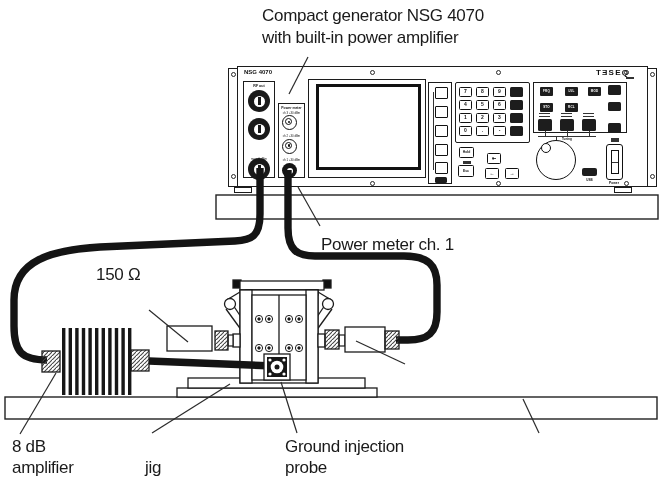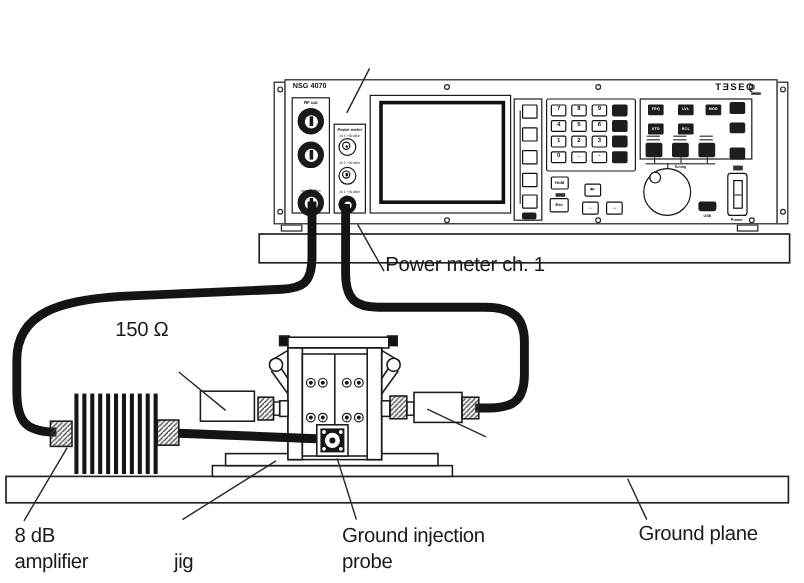--- a/index.html
+++ b/index.html
@@ -281,21 +281,22 @@
       <line x1="298" y1="187" x2="320" y2="226"></line>
       <line x1="149" y1="310" x2="188" y2="342"></line>
       <line x1="405" y1="364" x2="356" y2="341"></line>
       <line x1="523" y1="399" x2="539" y2="433"></line>
       <line x1="56" y1="373" x2="20" y2="434"></line>
       <line x1="230" y1="384" x2="152" y2="433"></line>
       <line x1="281" y1="382" x2="297" y2="433"></line>
     </g>
   </svg>
 
-  <div class="lbl" style="left:321px;top:211px">Power meter ch. 1</div>
+  <div class="lbl" style="left:262px;top:6px">Compact generator NSG 4070</div>
+  <div class="lbl" style="left:262px;top:28px">with built-in power amplifier</div>
+  <div class="lbl" style="left:321px;top:235px">Power meter ch. 1</div>
   <div class="lbl" style="left:96px;top:265px">150 Ω</div>
-  <div class="lbl" style="left:532px;top:435px">Ground plane</div>
   <div class="lbl" style="left:12px;top:437px">8 dB</div>
   <div class="lbl" style="left:12px;top:458px">amplifier</div>
   <div class="lbl" style="left:145px;top:458px">jig</div>
   <div class="lbl" style="left:285px;top:437px">Ground injection</div>
   <div class="lbl" style="left:285px;top:458px">probe</div>
 </div>
 
 </body></html>

